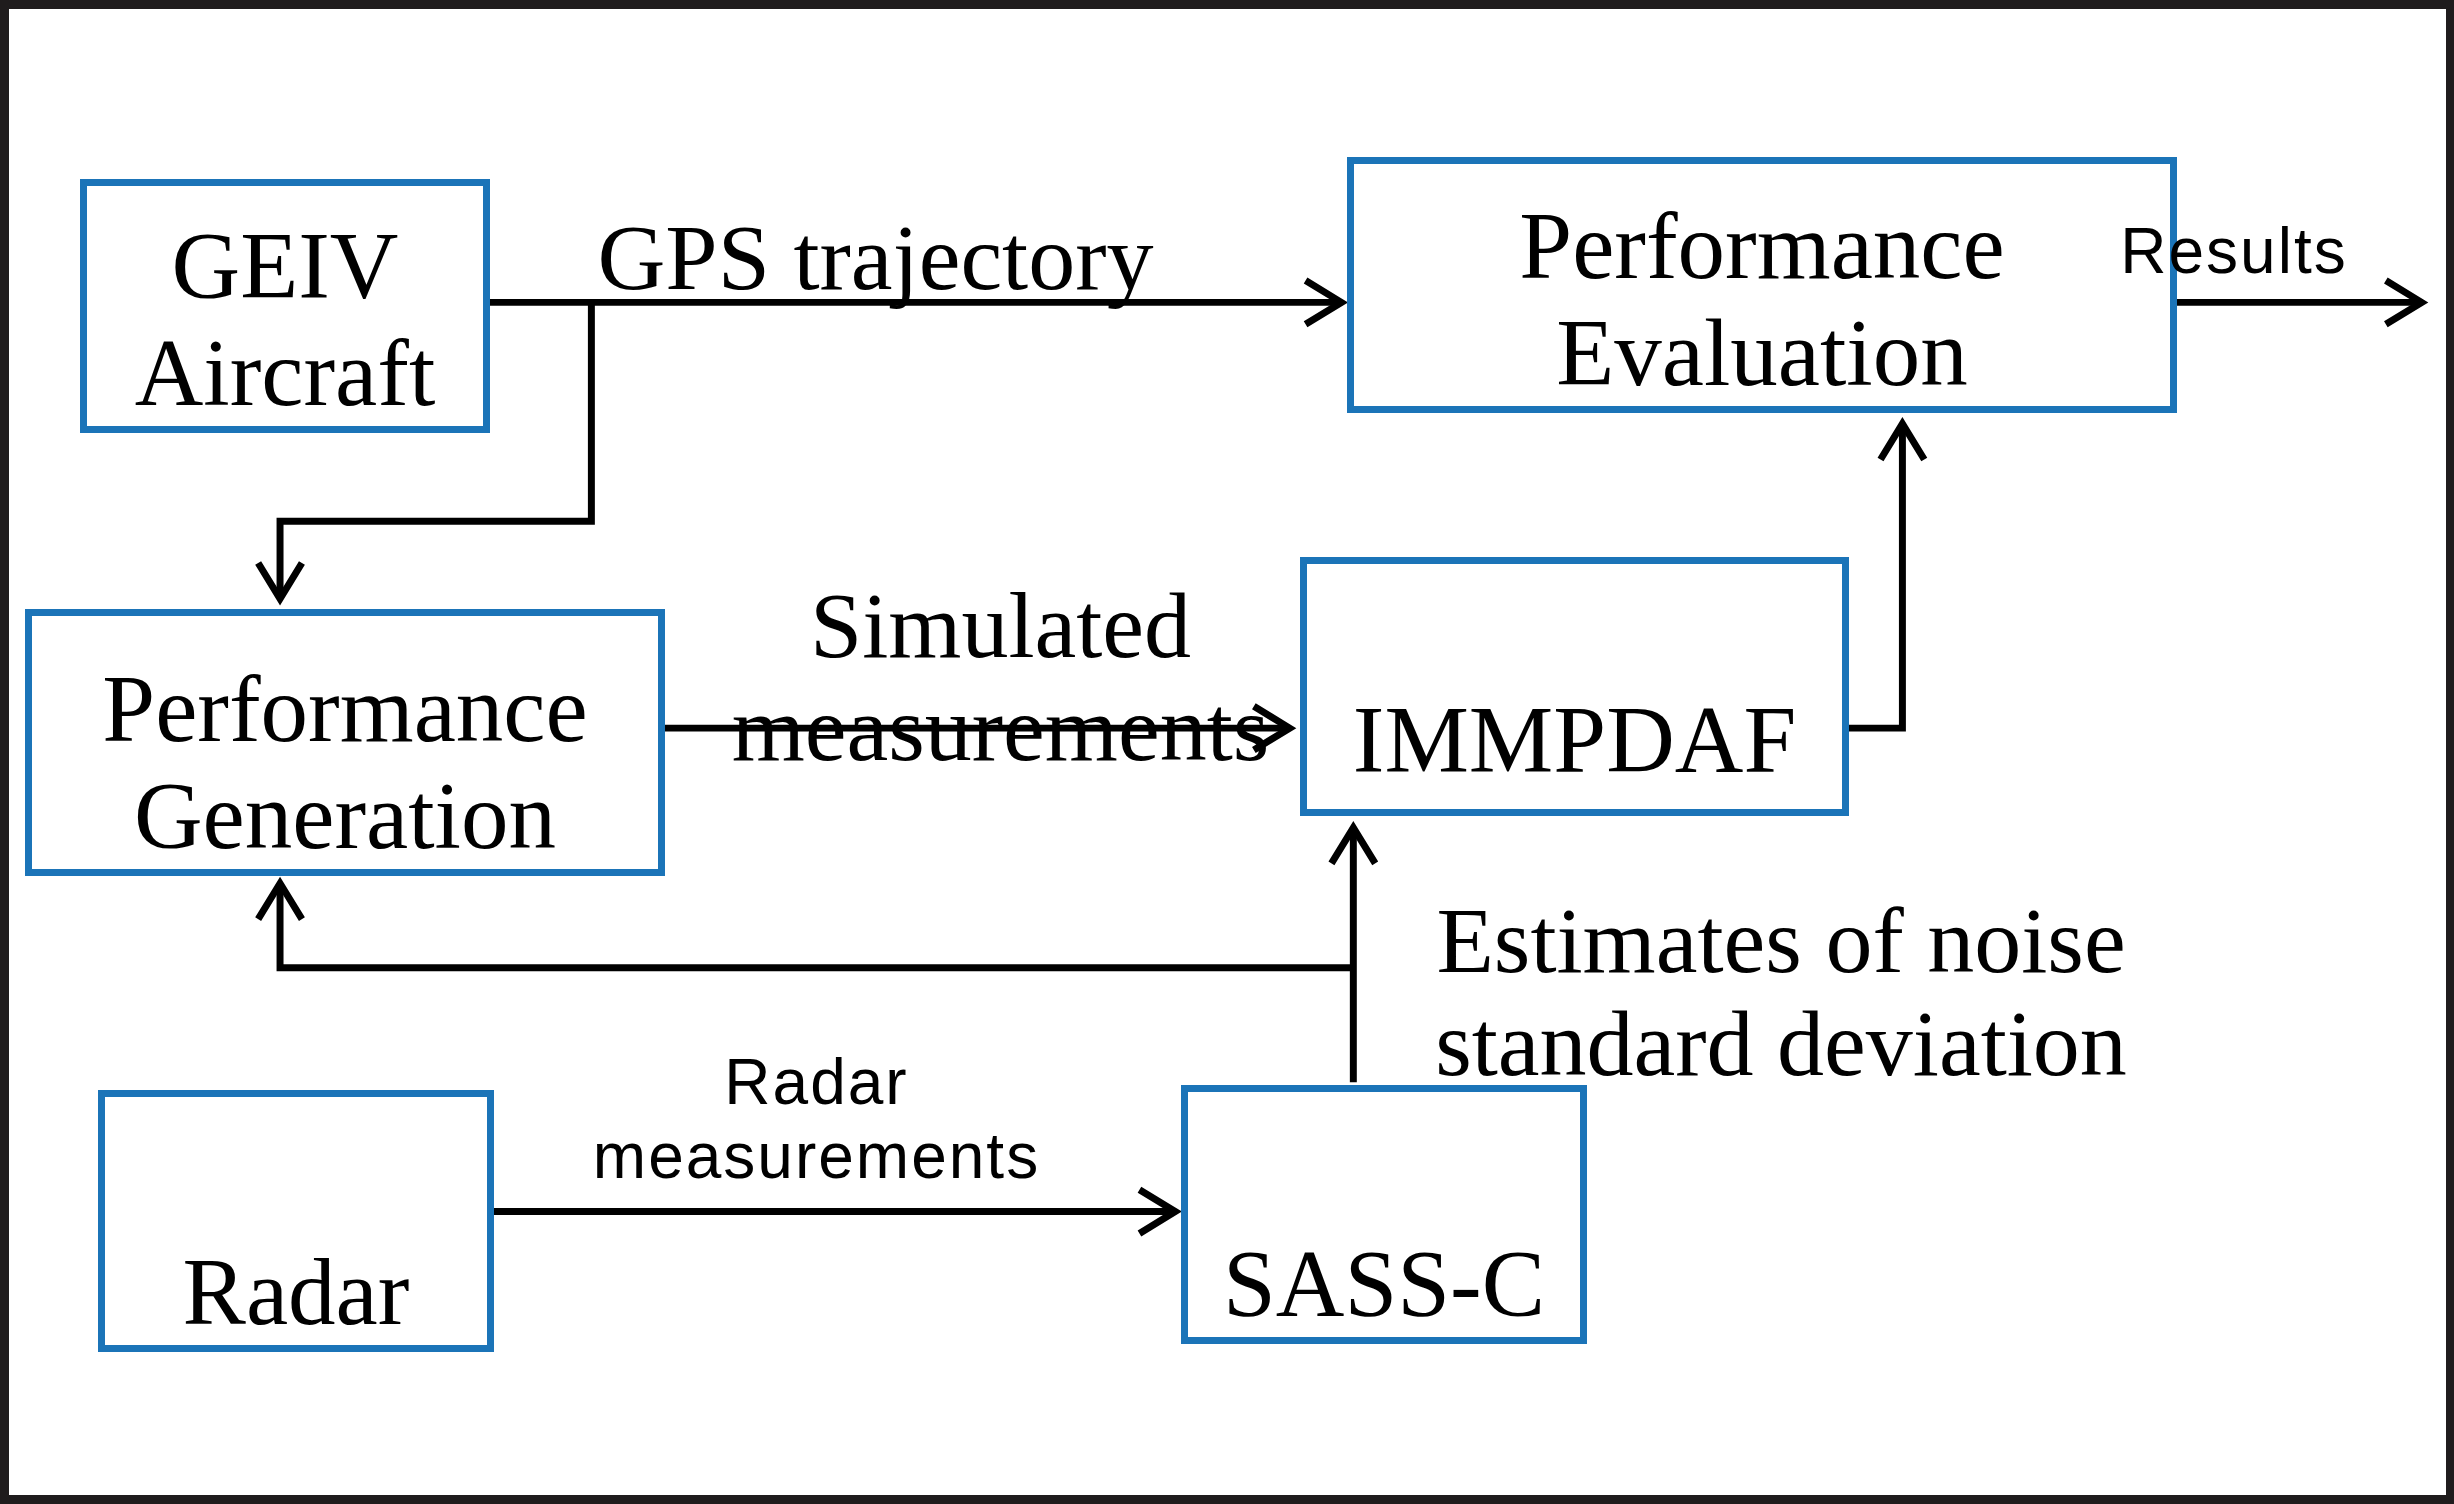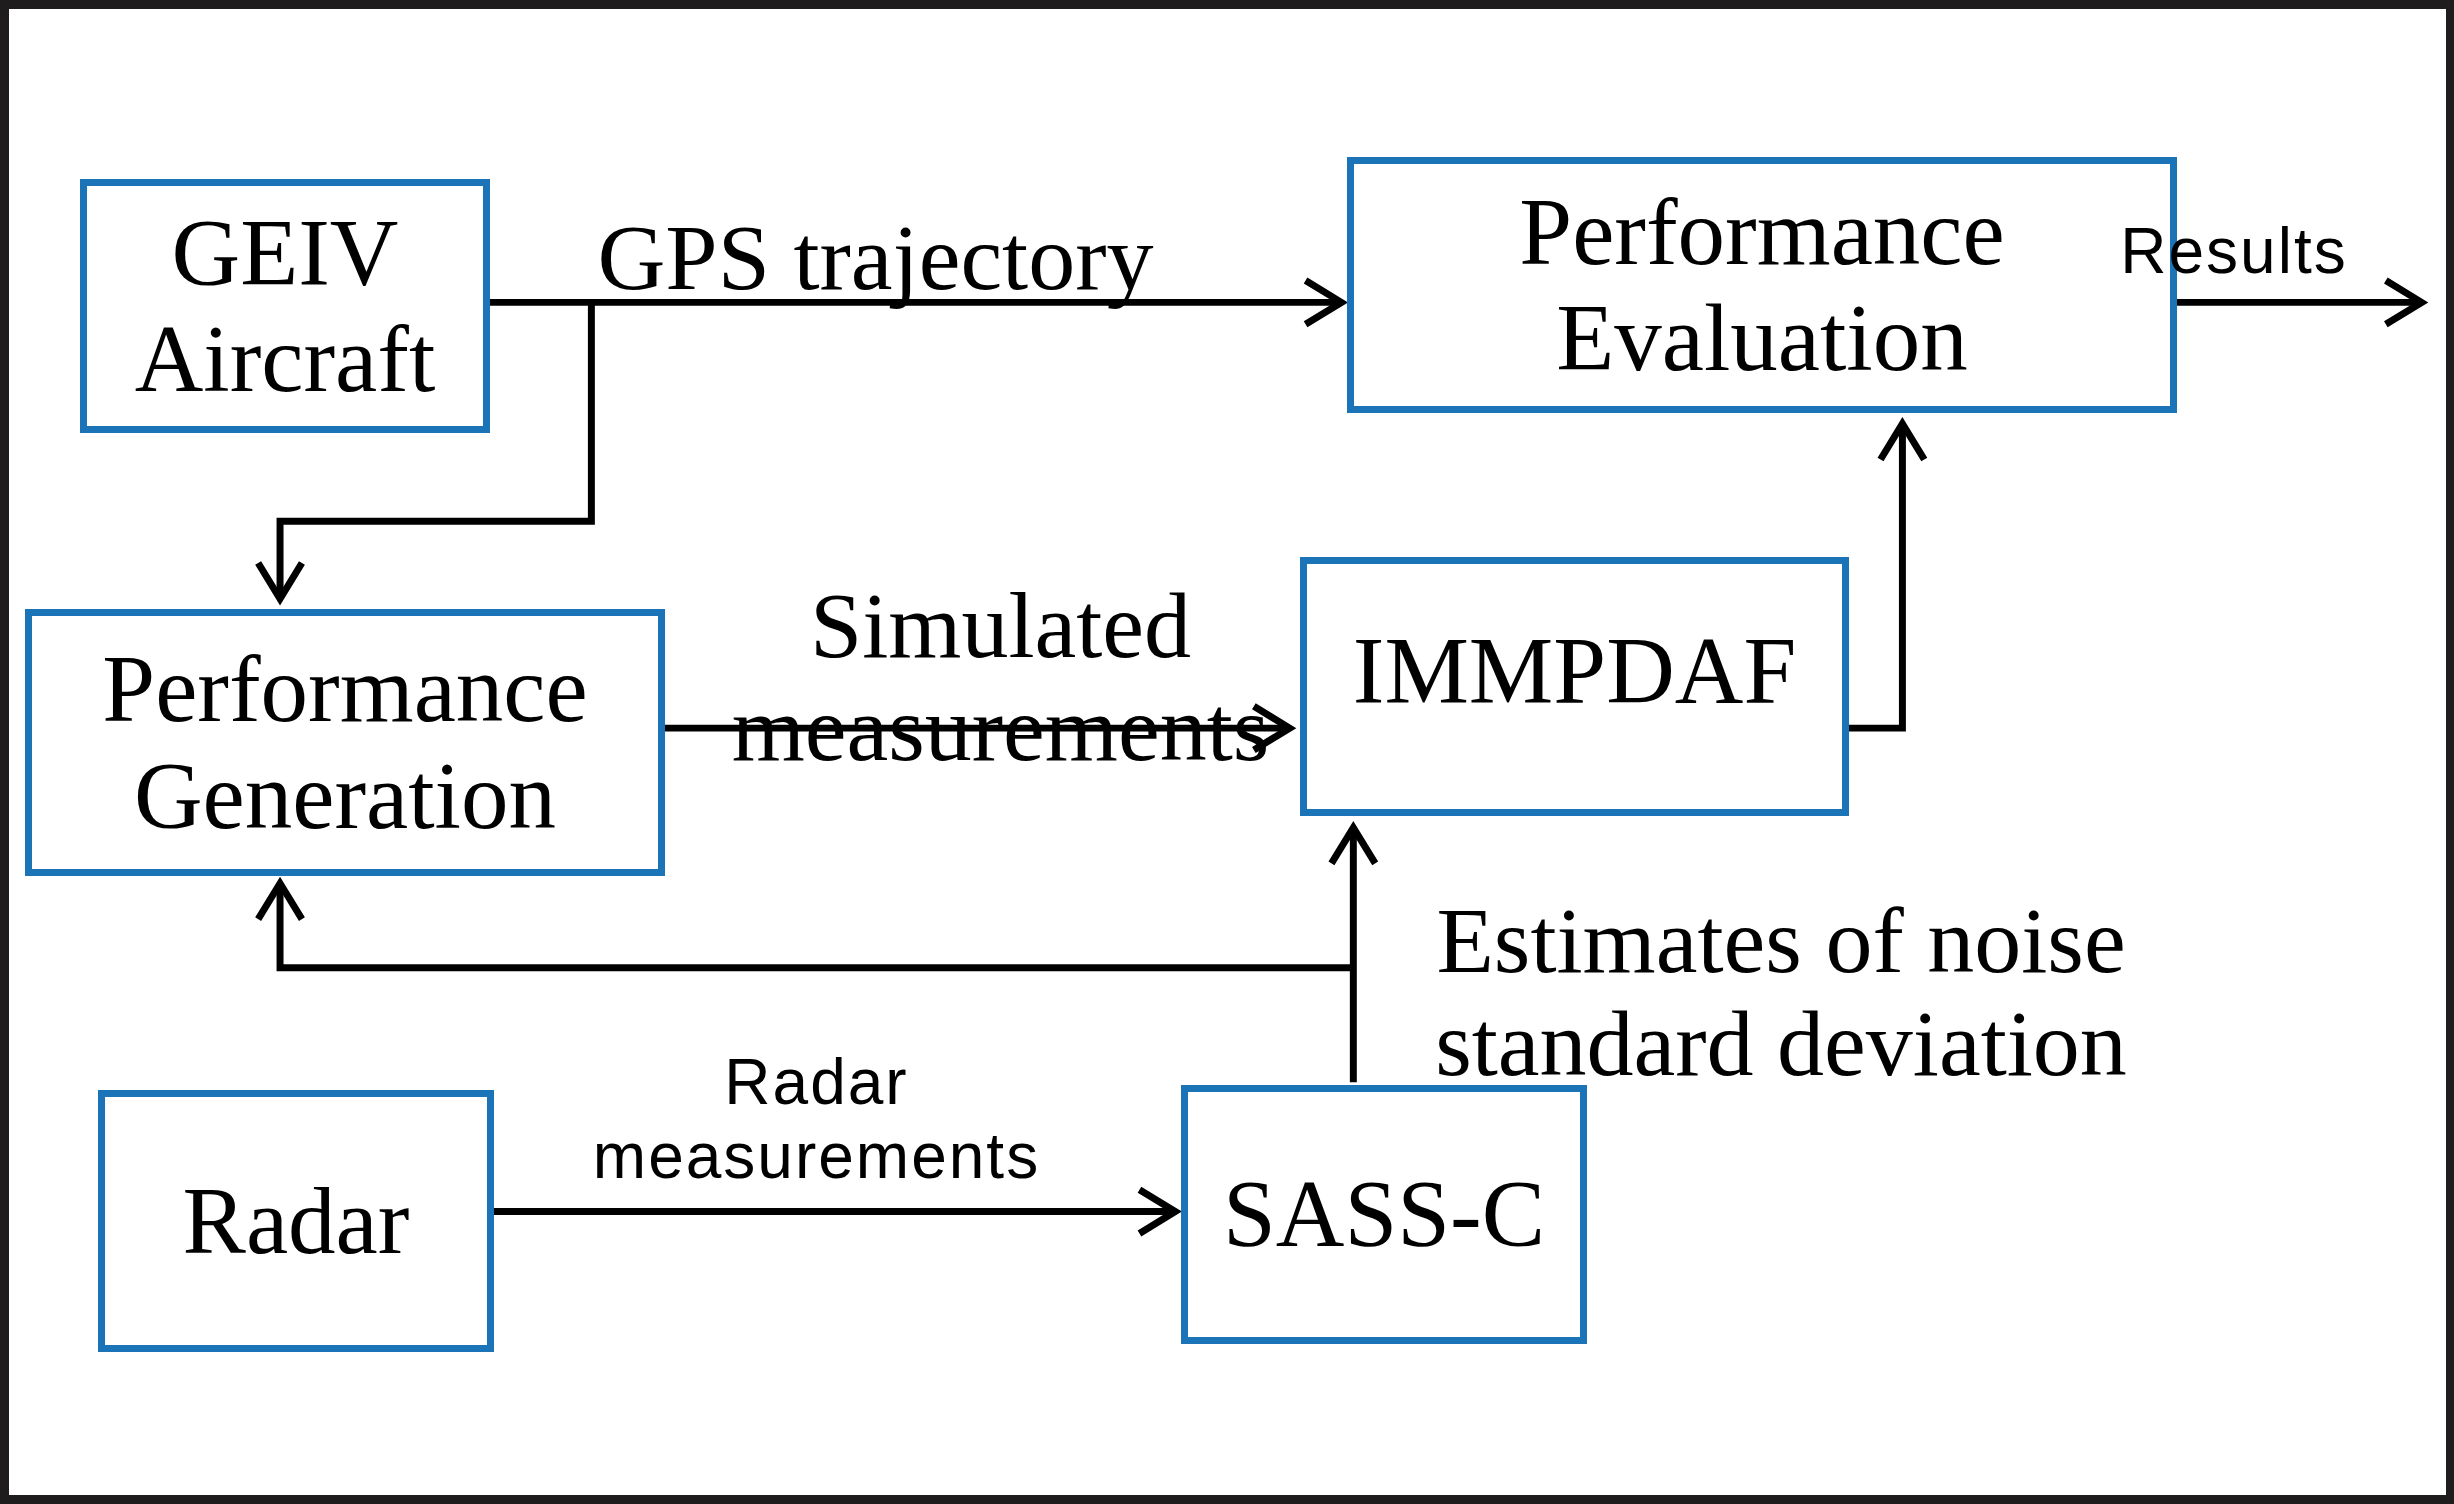--- a/index.html
+++ b/index.html
@@ -26,21 +26,21 @@
   .connector{
     stroke:var(--connector);
     stroke-width:7;
     fill:none;
   }
   .node{
     position:absolute;
     box-sizing:border-box;
     border:7px solid var(--box-border);
     background:var(--background);
-    display:flex;align-items:center;justify-content:center;
+    display:flex;align-items:flex-end;justify-content:center;
     text-align:center;
   }
   .node .node-label{
     white-space:pre-line;
     font-size:95px;
     line-height:1.12;
   }
   .elabel{
     position:absolute;
     text-align:center;
@@ -85,21 +85,21 @@
   <div class="node" style="left:1338px;top:148px;width:830px;height:256px">
     <span class="node-label">Performance
 Evaluation</span>
   </div>
 
   <div class="node" style="left:16px;top:600px;width:640px;height:267px">
     <span class="node-label">Performance
 Generation</span>
   </div>
 
-  <div class="node" style="left:1291px;top:548px;width:549px;height:259px;padding-bottom:30px">
+  <div class="node" style="left:1291px;top:548px;width:549px;height:259px;padding-bottom:16px">
     <span class="node-label">IMMPDAF</span>
   </div>
 
   <div class="node" style="left:89px;top:1081px;width:396px;height:262px">
     <span class="node-label">Radar</span>
   </div>
 
   <div class="node" style="left:1172px;top:1076px;width:406px;height:259px">
     <span class="node-label">SASS-C</span>
   </div>

